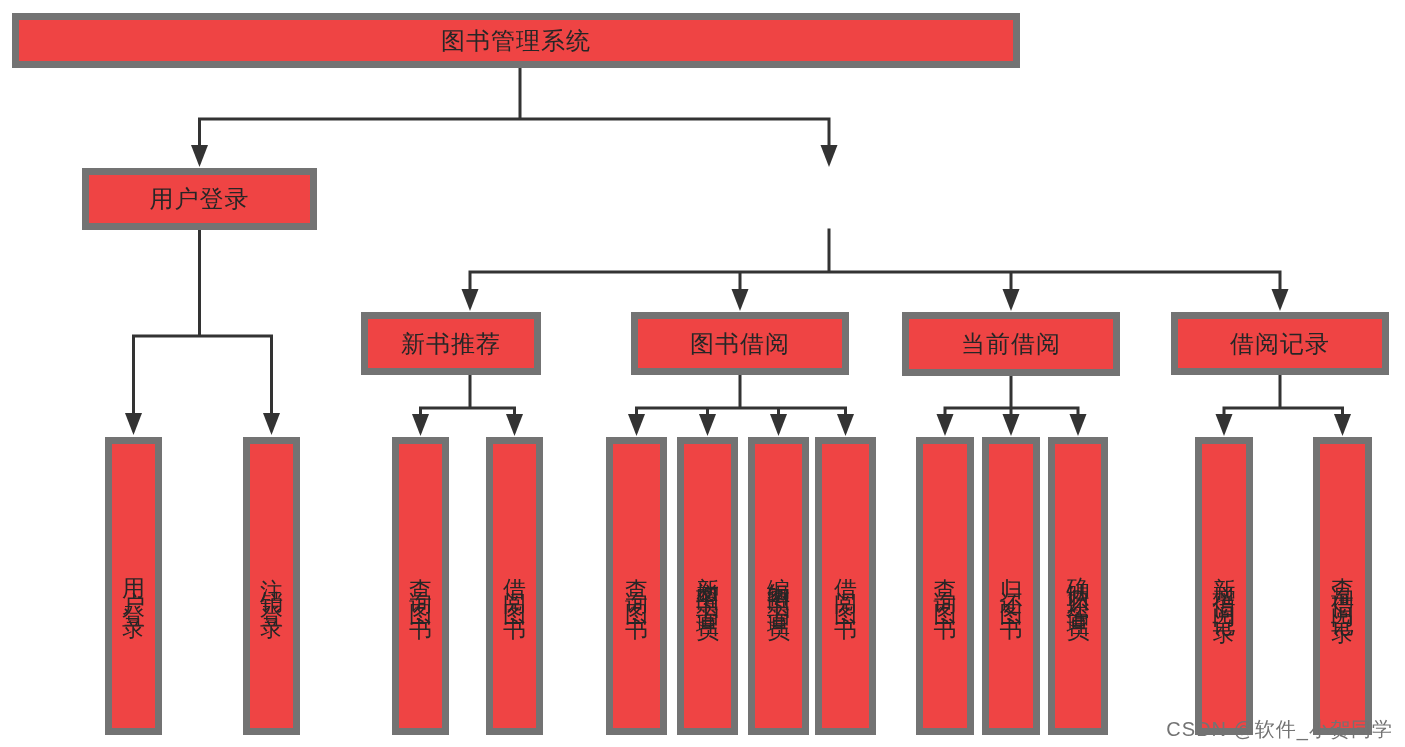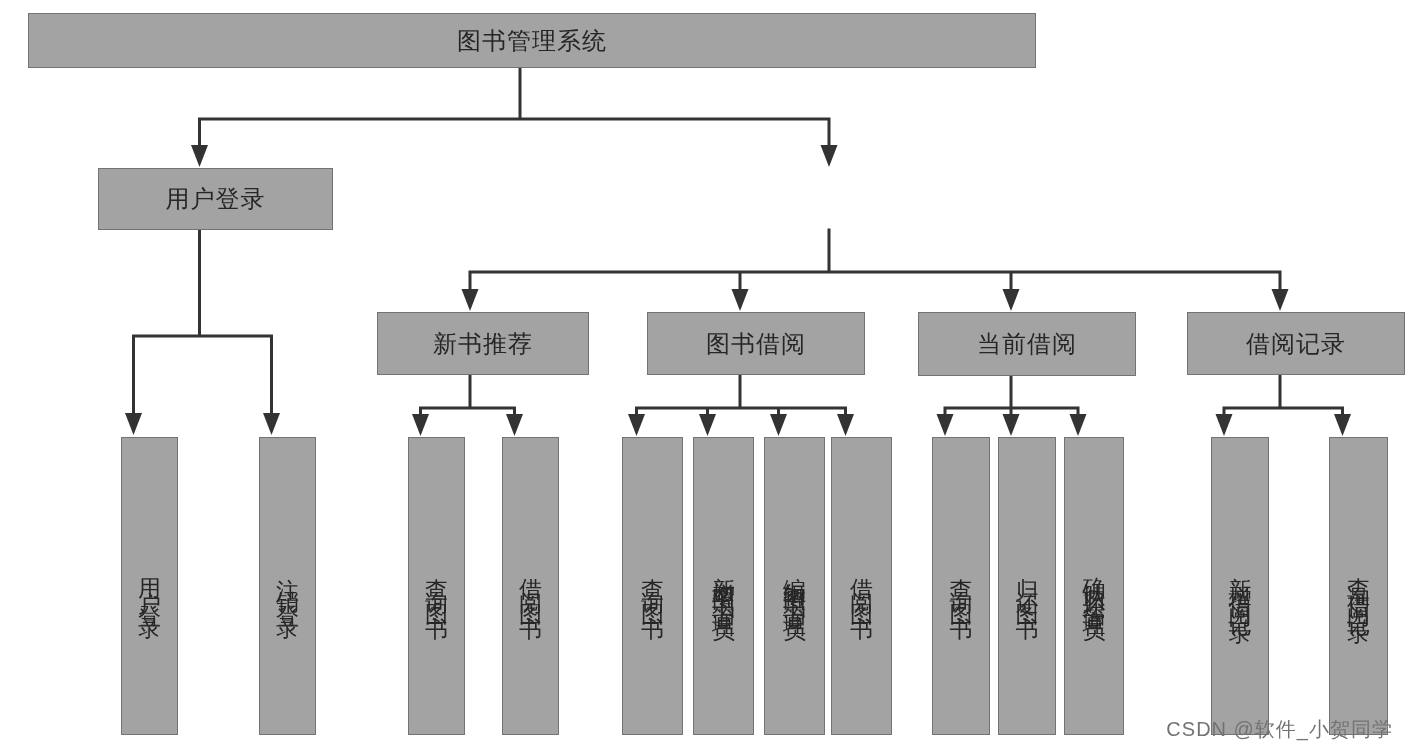--- a/index.html
+++ b/index.html
@@ -18,27 +18,26 @@
   svg.connectors {
     position: absolute;
     left: 0;
     top: 0;
     width: 1405px;
     height: 747px;
   }
   .box {
     position: absolute;
     box-sizing: border-box;
-    background: #a3a3a3;
-    border: 1px solid #737373;
+    background: #ef4444;
+    border: 7px solid #737373;
     display: flex;
     align-items: center;
     justify-content: center;
     color: #262626;
-    margin-left: 16px;
   }
   .hbox {
     font-size: 24px;
     letter-spacing: 1px;
     white-space: nowrap;
   }
   .leaf .vtext {
     writing-mode: vertical-lr;
     text-orientation: mixed;
     font-size: 23px;
@@ -124,21 +123,21 @@
   </svg>
 
   <div class="box hbox" style="left:12px; top:13px; width:1008px; height:55px;">
     <span>图书管理系统</span>
   </div>
 
   <div class="box hbox" style="left:82px; top:168px; width:235px; height:62px;">
     <span>用户登录</span>
   </div>
 
-  <div class="box hbox" style="left:361px; top:312px; width:212px; height:63px;">
+  <div class="box hbox" style="left:361px; top:312px; width:180px; height:63px;">
     <span>新书推荐</span>
   </div>
   <div class="box hbox" style="left:631px; top:312px; width:218px; height:63px;justify-content:center;">
     <span>图书借阅</span>
   </div>
   <div class="box hbox" style="left:902px; top:312px; width:218px; height:64px;">
     <span>当前借阅</span>
   </div>
   <div class="box hbox" style="left:1171px; top:312px; width:218px; height:63px;">
     <span>借阅记录</span>

